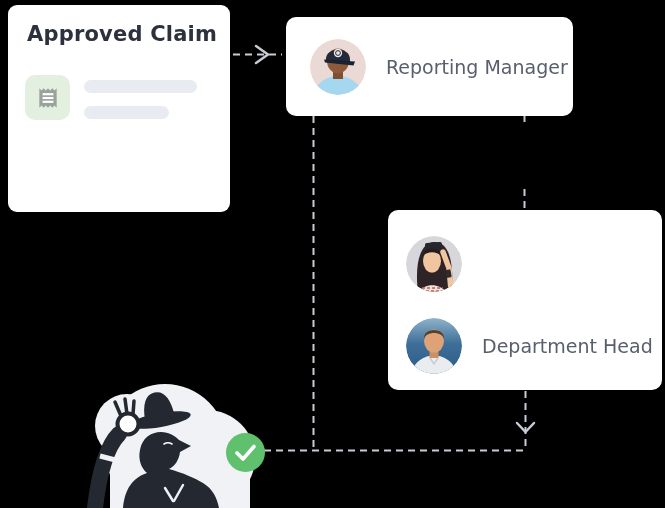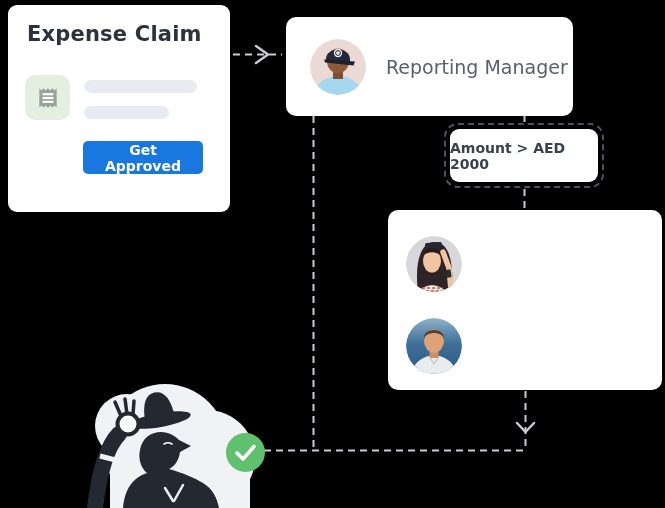--- a/index.html
+++ b/index.html
@@ -51,34 +51,33 @@
       <path d="M525.5,391 V450"></path>
       <path d="M264,450.5 H525"></path>
     </g>
     <g stroke="#c6cbd4" stroke-width="2.5" fill="none" stroke-linecap="round" stroke-linejoin="round">
       <path d="M256,46 L268,54.5 L256,63"></path>
       <path d="M517,423 L525.5,432 L534,423"></path>
     </g>
   </svg>
 
   <div class="card expense-card">
-    <div class="expense-title">Expense Claim</div>
+    <div class="expense-title">Approved Claim</div>
     <div class="icon-box">
       <svg width="26" height="26" viewBox="0 0 24 24">
         <path fill="#99a29c" d="M4,3 l2,2 2,-2 2,2 2,-2 2,2 2,-2 2,2 2,-2 v18 l-2,-2 -2,2 -2,-2 -2,2 -2,-2 -2,2 -2,-2 -2,2 Z"></path>
         <g stroke="#ffffff" stroke-width="2">
           <path d="M7,8.5 H17"></path>
             <path d="M7,12 H17"></path>
             <path d="M7,15.5 H17"></path>
         </g>
       </svg>
     </div>
     <div class="ph-bar b1"></div>
     <div class="ph-bar b2"></div>
-    <button class="approve-btn">Get Approved</button>
   </div>
 
   <div class="card rm-card">
     <div class="avatar">
       <svg width="56" height="56" viewBox="0 0 56 56">
         <defs>
             <clipPath id="c1">
               <circle cx="28" cy="28" r="28"></circle>
             </clipPath>
           </defs>
@@ -90,25 +89,20 @@
           <path d="M16,21 C15,7 41,7 40,21 L40,23 L16,22 Z" fill="#222a3a"></path>
           <path d="M14,20.5 L45,22.5 L43.5,26.5 L15,23.5 Z" fill="#1a2130"></path>
           <circle cx="28" cy="14" r="4.2" fill="#e9e9e9"></circle>
           <circle cx="28" cy="14" r="2.4" fill="none" stroke="#222a3a" stroke-width="1"></circle>
         </g>
       </svg>
     </div>
     <div class="person-label">Reporting Manager</div>
   </div>
 
-  <div class="badge-wrap">
-    <div class="badge-inner">
-      <span class="badge-label">Amount &gt; AED 2000</span>
-    </div>
-  </div>
 
   <div class="card approvers-card">
     <div class="approver-row r1">
       <div class="avatar">
         <svg width="56" height="56" viewBox="0 0 56 56">
           <defs>
               <clipPath id="c2">
                 <circle cx="28" cy="28" r="28"></circle>
               </clipPath>
             </defs>
@@ -142,20 +136,21 @@
           <g clip-path="url(#c3)">
             <rect width="56" height="56" fill="url(#sea)"></rect>
             <path d="M4,56 C10,41 20,37.5 28,37.5 C36,37.5 46,41 52,56 Z" fill="#e9edf0"></path>
             <path d="M24,40 L28,46 L32,40" fill="none" stroke="#c6ccd2" stroke-width="1.5"></path>
             <rect x="23.5" y="28" width="9" height="12" fill="#cd9064"></rect>
             <ellipse cx="28" cy="23" rx="10" ry="11.5" fill="#dda377"></ellipse>
             <path d="M18,21 C17,9 39,9 38,21 C36,13 20,13 18,21 Z" fill="#55402c"></path>
           </g>
         </svg>
       </div>
+      <div class="person-label">Department Head</div>
     </div>
   </div>
 
   <svg class="illustration" width="215" height="134" viewBox="0 0 215 134">
     <g fill="#f1f2f5">
       <circle cx="42" cy="52" r="32"></circle>
       <circle cx="80" cy="72" r="62"></circle>
       <circle cx="122" cy="84" r="48"></circle>
       <rect x="25" y="78" width="140" height="56"></rect>
     </g>

